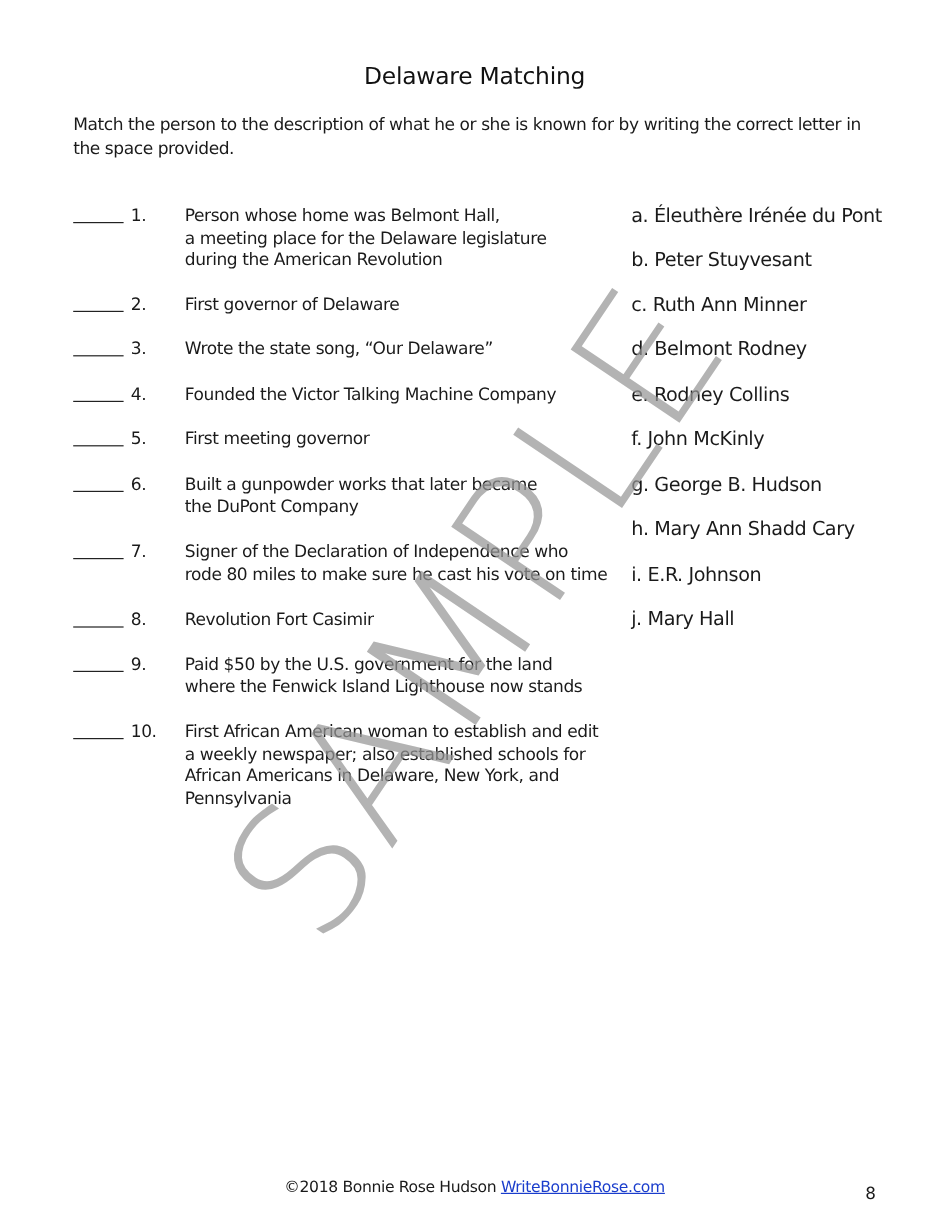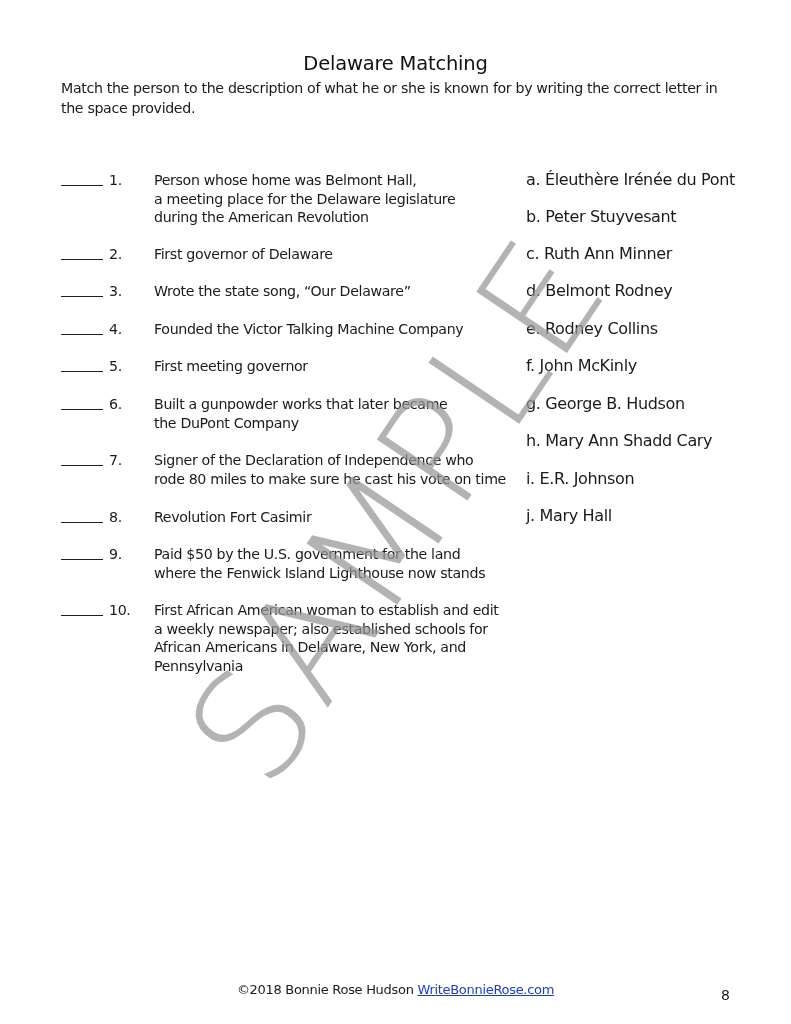--- a/index.html
+++ b/index.html
@@ -5,21 +5,21 @@
   html, body { margin:0; padding:0; }
   body {
     width:791px; height:1024px; background:#ffffff; position:relative; overflow:hidden;
     font-family: "DejaVu Sans", sans-serif; color:#1a1a1a;
   }
   .title {
     position:absolute; top:52px; left:0; width:791px; text-align:center;
     font-size:19.5px; letter-spacing:-0.2px; color:#111;
   }
   .intro {
-    position:absolute; top:78px; left:61px; width:680px;
+    position:absolute; top:94px; left:61px; width:680px;
     font-size:14.2px; line-height:20px; letter-spacing:-0.35px;
   }
   .q {
     position:absolute; left:61px; font-size:14.2px; line-height:18.7px; letter-spacing:-0.35px;
   }
   .q .blank {
     position:absolute; left:0; top:0; width:42px; height:14px; border-bottom:1.3px solid #222;
   }
   .q .num { position:absolute; left:48px; top:0; }
   .q .desc { position:absolute; left:93px; top:0; width:380px; white-space:pre-line; }

